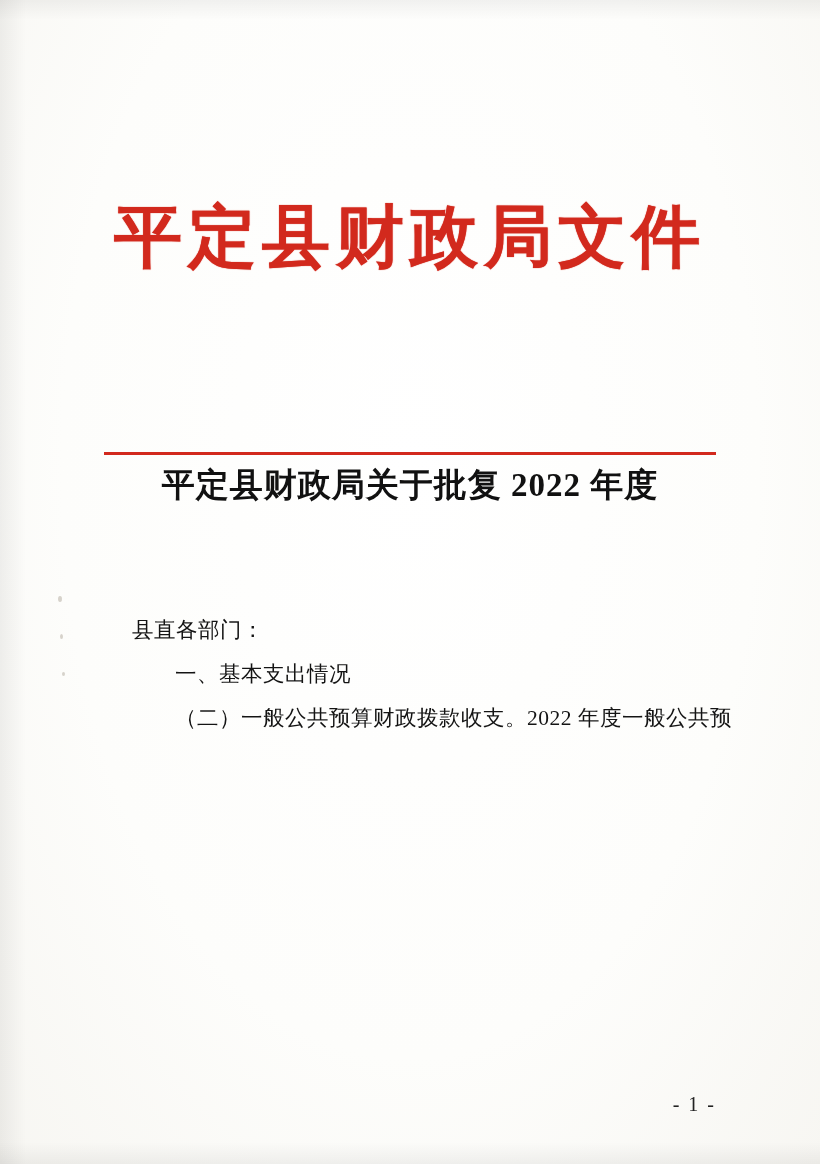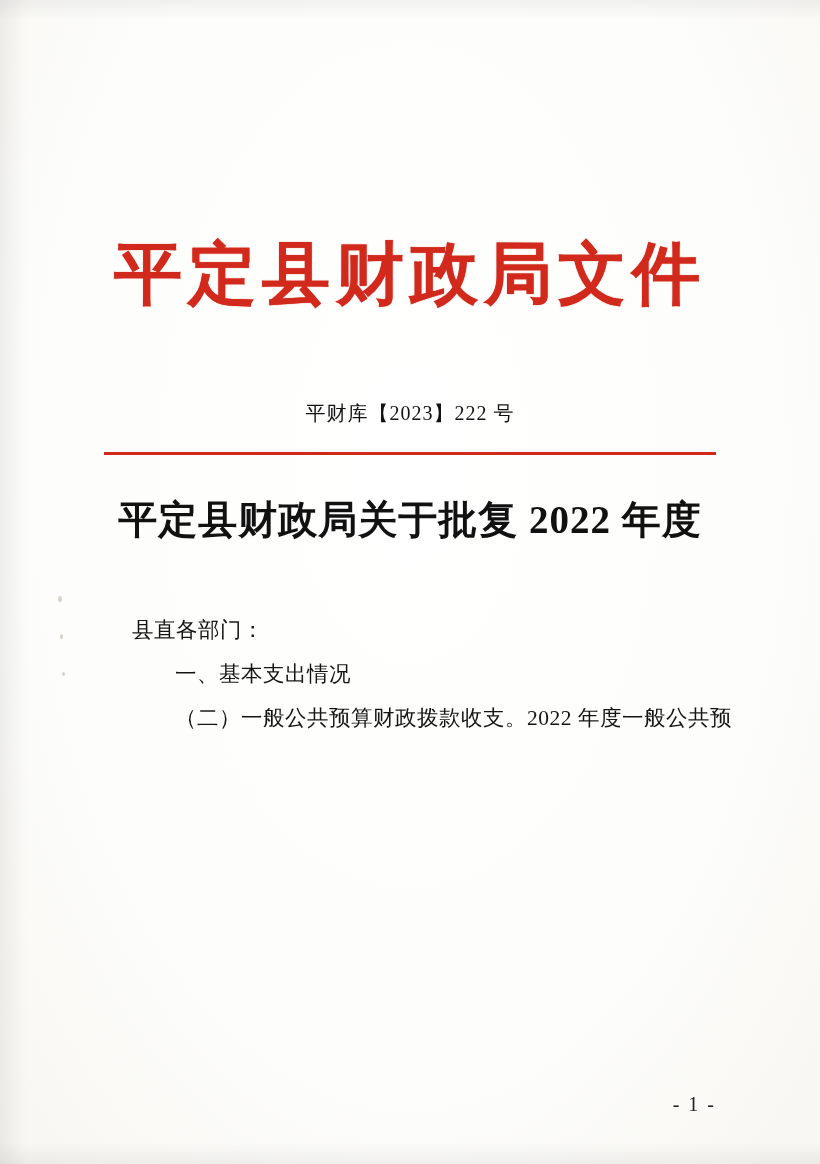--- a/index.html
+++ b/index.html
@@ -33,21 +33,20 @@
     padding: 0;
   }
 
   
   .masthead {
     position: absolute;
     top: 198px;
     left: 0;
     width: 820px;
     text-align: center;
-    margin-top: 37px;
   }
   .masthead-title {
     font-family: "Liberation Serif", "DejaVu Serif", serif;
     font-weight: bold;
     font-size: 68px;
     letter-spacing: 6px;
     color: #d2291d;
     line-height: 1.15;
     text-shadow: 0 0 1px #d2291d;
     white-space: nowrap;
@@ -70,26 +69,26 @@
     top: 452px;
     left: 104px;
     width: 612px;
     height: 3px;
     background: #d2291d;
   }
 
   
   .doc-title {
     position: absolute;
-    top: 490px;
+    top: 460px;
     left: 0;
     width: 820px;
     text-align: center;
     font-weight: bold;
-    font-size: 39px;
+    font-size: 33px;
     line-height: 1.55;
     letter-spacing: 1px;
     color: #111;
   }
 
   
   .body-text {
     position: absolute;
     top: 608px;
     left: 112px;
@@ -155,21 +154,20 @@
 </head>
 <body>
 
 <div class="page">
   <div class="page-inner">
 
     <div class="masthead">
       <div class="masthead-title">平定县财政局文件</div>
     </div>
 
-    <div class="docnum">平财库【2023】222 号</div>
 
     <div class="red-rule"></div>
 
     <div class="doc-title">
       <div>平定县财政局关于批复 2022 年度</div>
     </div>
 
     <div class="body-text">
       <p>县直各部门：</p>
       <p class="heading-line">一、基本支出情况</p>

